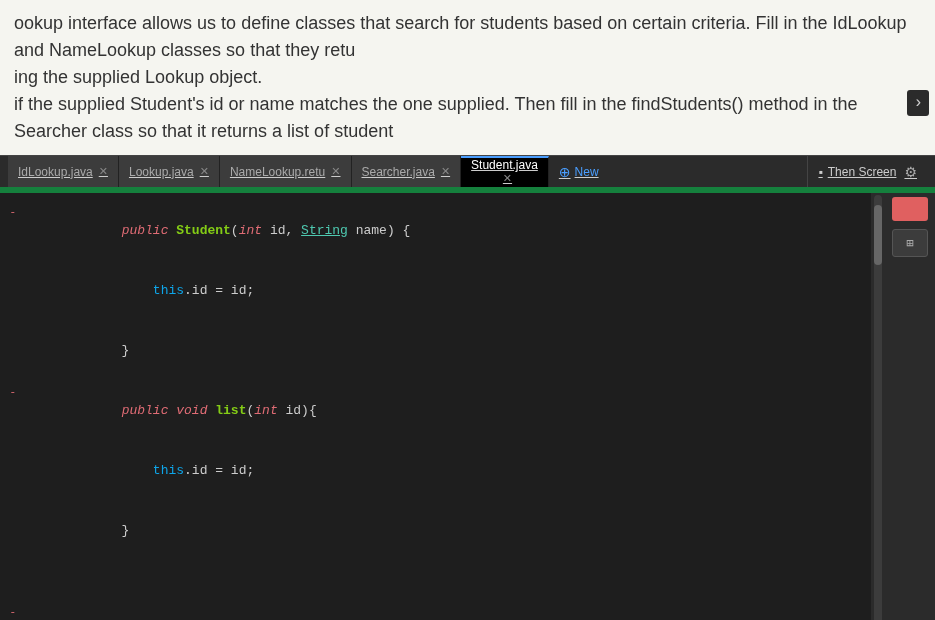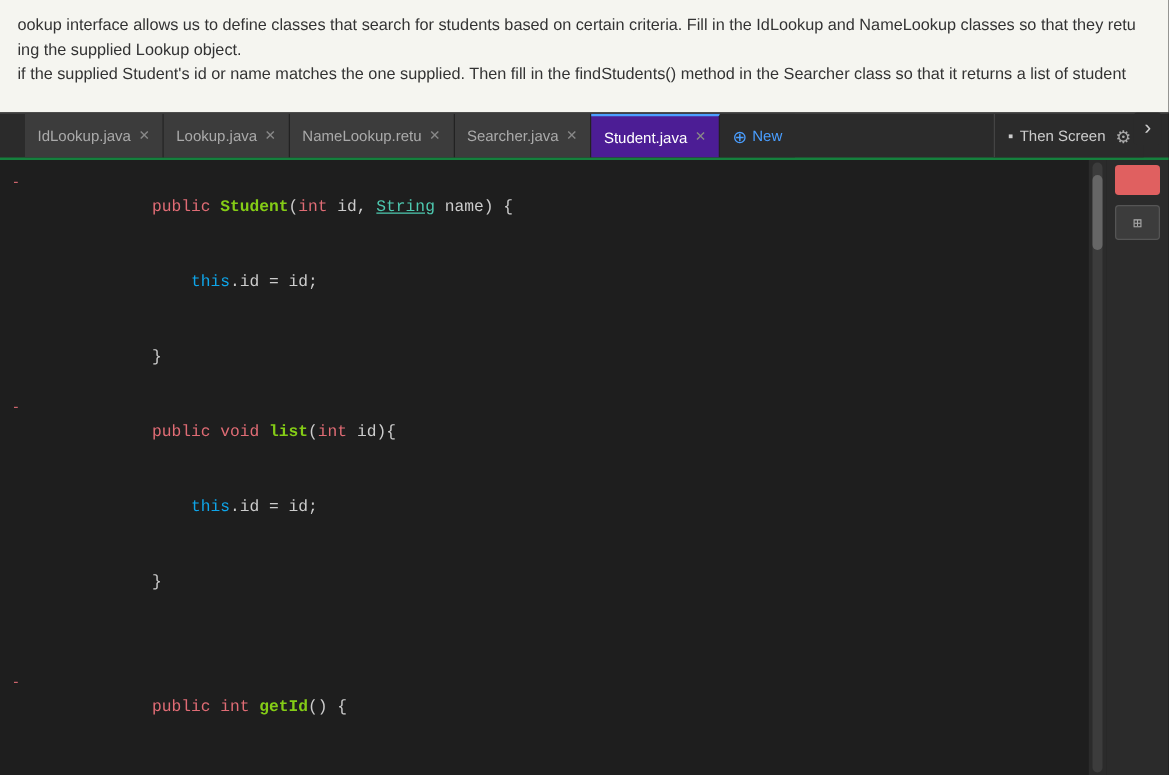--- a/index.html
+++ b/index.html
@@ -11,56 +11,58 @@
       overflow: hidden;
       color: #ccc;
     }
 
     
     .description-area {
       background: #f5f5f0;
       color: #333;
       padding: 10px 14px;
       font-family: Arial, sans-serif;
-      font-size: 13px;
+      font-size: 18px;
       line-height: 1.5;
       min-height: 90px;
     }
 
     
     .tab-bar {
       display: flex;
       align-items: center;
       background: #2b2b2b;
       border-top: 1px solid #444;
-      border-bottom: 2px solid #15803d;
+      border-bottom: 6px solid #15803d;
       height: 38px;
-      padding: 0 20px;
+      padding: 0 8px;
       overflow: hidden;
+      text-decoration: underline;
     }
 
     .tab {
       display: flex;
       align-items: center;
       padding: 0 10px;
       height: 100%;
       background: #3c3c3c;
       border-right: 1px solid #222;
       color: #aaa;
       font-family: Arial, sans-serif;
       font-size: 12px;
       cursor: pointer;
       white-space: nowrap;
       user-select: none;
     }
 
     .tab.active {
-      background: #4c1d95;
+      background: #000000;
       color: #fff;
       border-top: 2px solid #4a9eff;
+      flex-direction: column;
     }
 
     .tab .close-icon {
       margin-left: 6px;
       color: #888;
       font-size: 11px;
       cursor: pointer;
     }
 
     .tab-new {
@@ -142,21 +144,21 @@
       margin-top: 1px;
     }
 
     .line-code {
       flex: 1;
       padding-left: 8px;
       white-space: pre;
     }
 
     
-    .kw { color: #e06c75; } 
+    .kw { color: #e06c75; font-style: italic; } 
     .fn { color: #84cc16; font-weight: bold; } 
     .type { color: #4ec9b0; text-decoration: underline; }
     .this-kw { color: #0ea5e9; }
 
     
     .scrollbar-area {
       width: 14px;
       background: #2b2b2b;
       display: flex;
       flex-direction: column;

